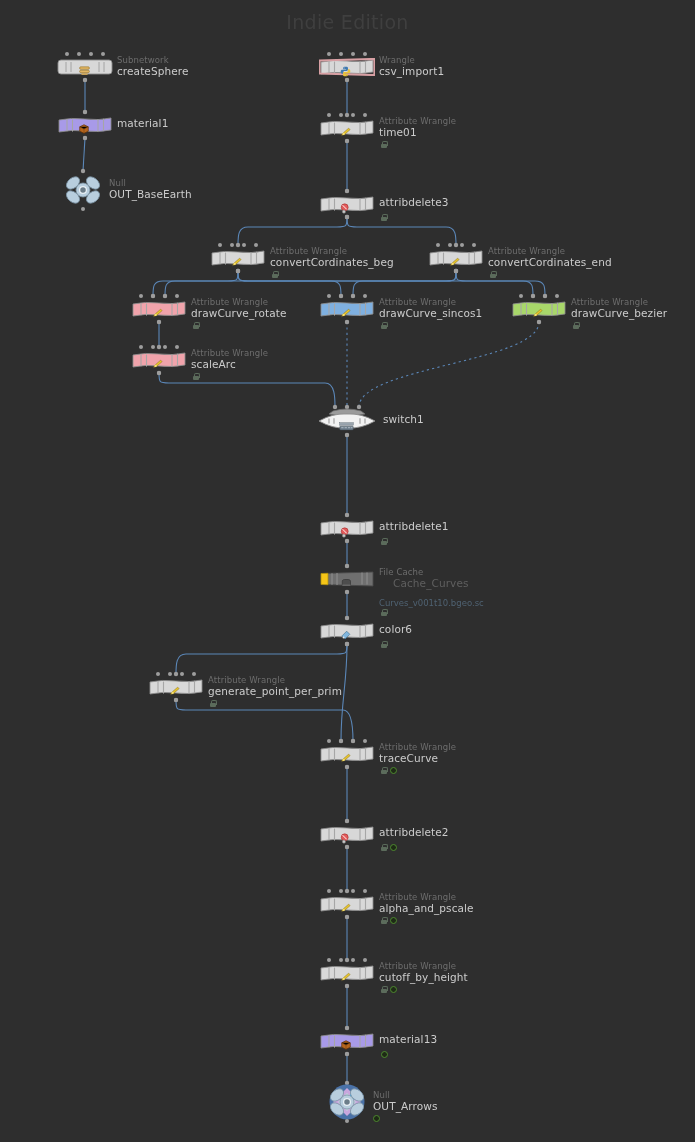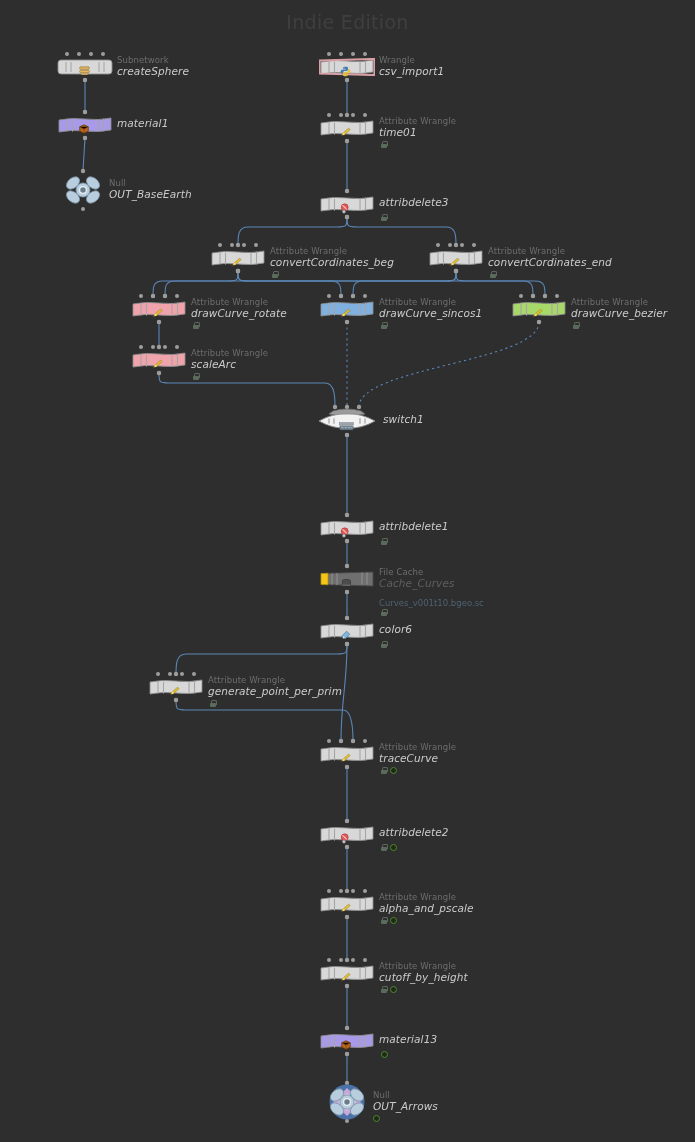--- a/index.html
+++ b/index.html
@@ -49,23 +49,22 @@
     font-size: 8.5px;
     color: #6d6d6d;
     letter-spacing: 0.1px;
   }
   .nm {
     display: block;
     font-size: 10.5px;
     color: #cccccc;
     letter-spacing: 0.1px;
     margin-top: 0px;
-    font-style: italic;
-  }
-  .nm.dim { color: #5f5f5f; }
+  }
+  .nm.dim { color: #5f5f5f; margin-left: 14px; }
   .nm.solo { margin-top: 5px; }
   .fileref {
     position: absolute;
     left: 32px;
     top: 19px;
     font-size: 8.5px;
     color: #4f6272;
     white-space: nowrap;
   }
   

